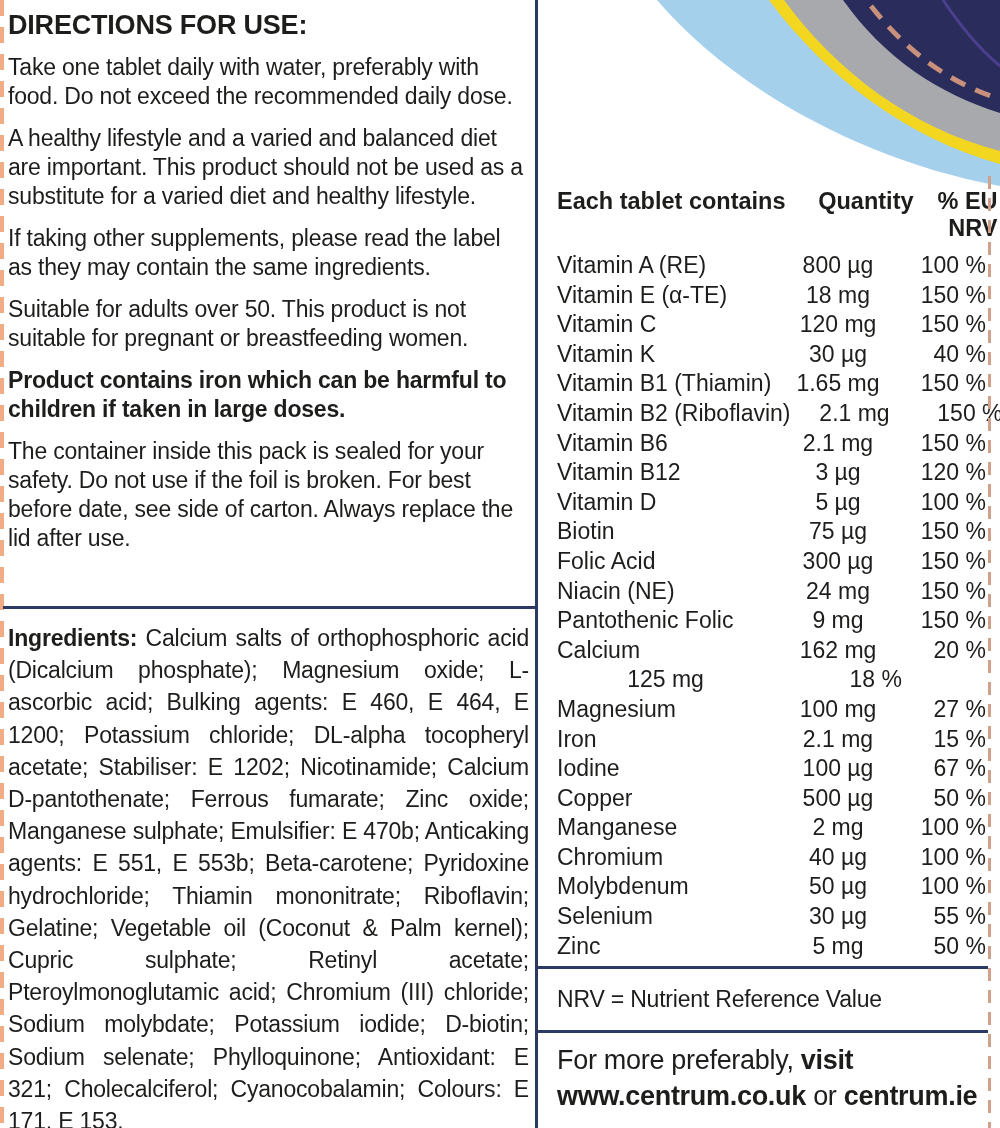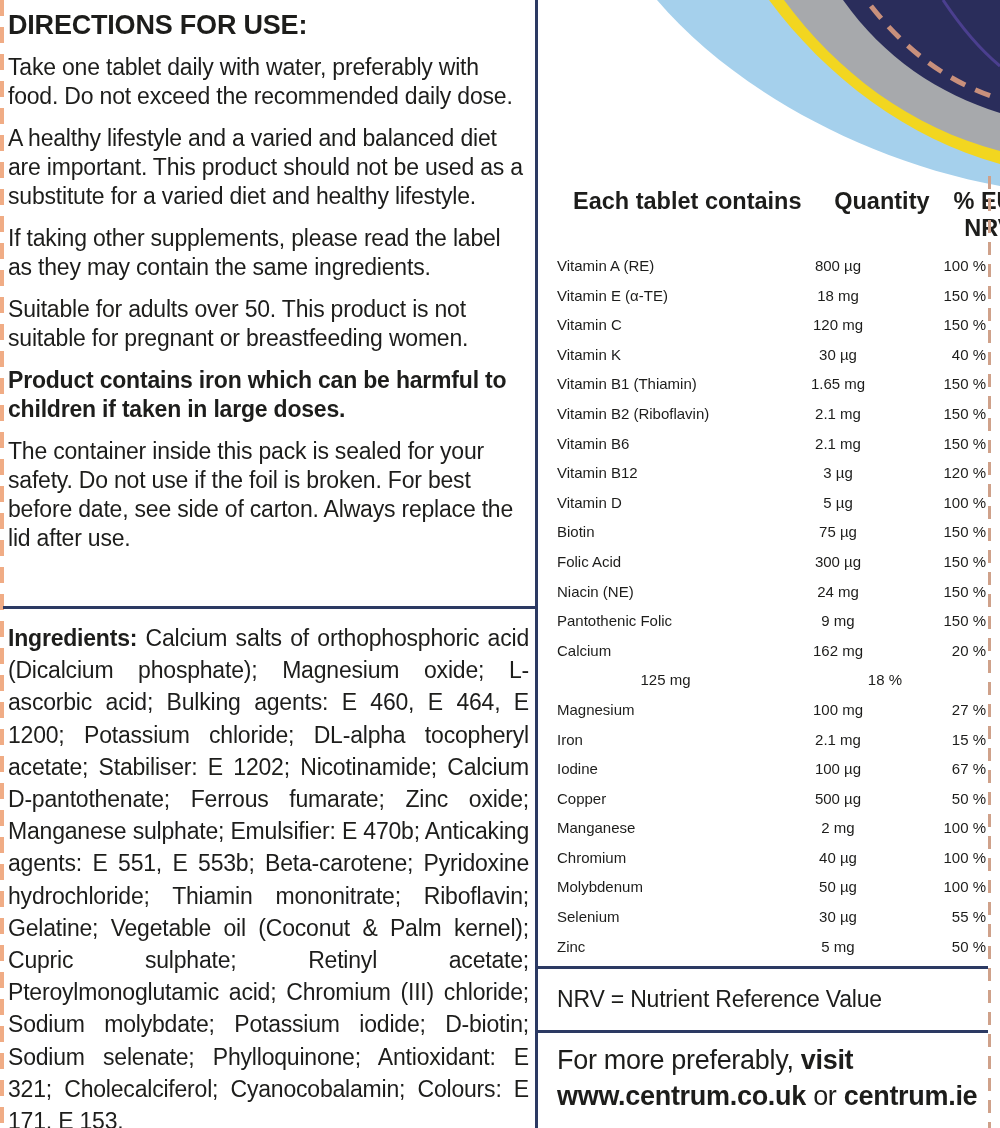--- a/index.html
+++ b/index.html
@@ -28,25 +28,25 @@
   .left-col p.para{font-size:23px;line-height:29px;letter-spacing:-0.2px;margin:0 0 13px 0;}
   .left-col p.bold-para{font-weight:bold;}
   .ingredients{position:absolute;left:8px;top:622px;width:521px;}
   .ingredients p{font-size:23px;line-height:32.2px;letter-spacing:-0.2px;text-align:justify;margin:0;}
   .ingredients b{font-weight:bold;}
   
   .right-panel{position:absolute;left:539px;top:0;width:461px;height:1128px;}
   .curve-graphic{position:absolute;left:0;top:0;width:461px;height:190px;display:block;}
   .thead{position:absolute;left:18px;top:188px;width:429px;display:grid;
          grid-template-columns:1fr 128px 84px;font-weight:bold;font-size:23.5px;line-height:27px;}
-  .thead .h-name{white-space:nowrap;margin-left:16px;}
+  .thead .h-name{white-space:nowrap;}
   .thead .h-qty{text-align:right;}
   .thead .h-nrv{text-align:right;}
   .trows{position:absolute;left:18px;top:251px;width:429px;}
-  .trow{display:grid;grid-template-columns:1fr 128px 84px;font-size:15px;line-height:29.6px;}
+  .trow{display:grid;grid-template-columns:1fr 128px 84px;font-size:23px;line-height:29.6px;}
   .trow .c-name{white-space:nowrap;}
   .trow .c-qty{text-align:center;white-space:nowrap;}
   .trow .c-nrv{text-align:right;white-space:nowrap;}
   .footnote{position:absolute;left:557px;top:986px;width:420px;font-size:23px;letter-spacing:-0.2px;}
   .infobox{position:absolute;left:557px;top:1042px;width:430px;font-size:27px;line-height:36px;letter-spacing:-0.3px;}
   .infobox b{font-weight:bold;}
 </style>
 </head>
 <body>
 

